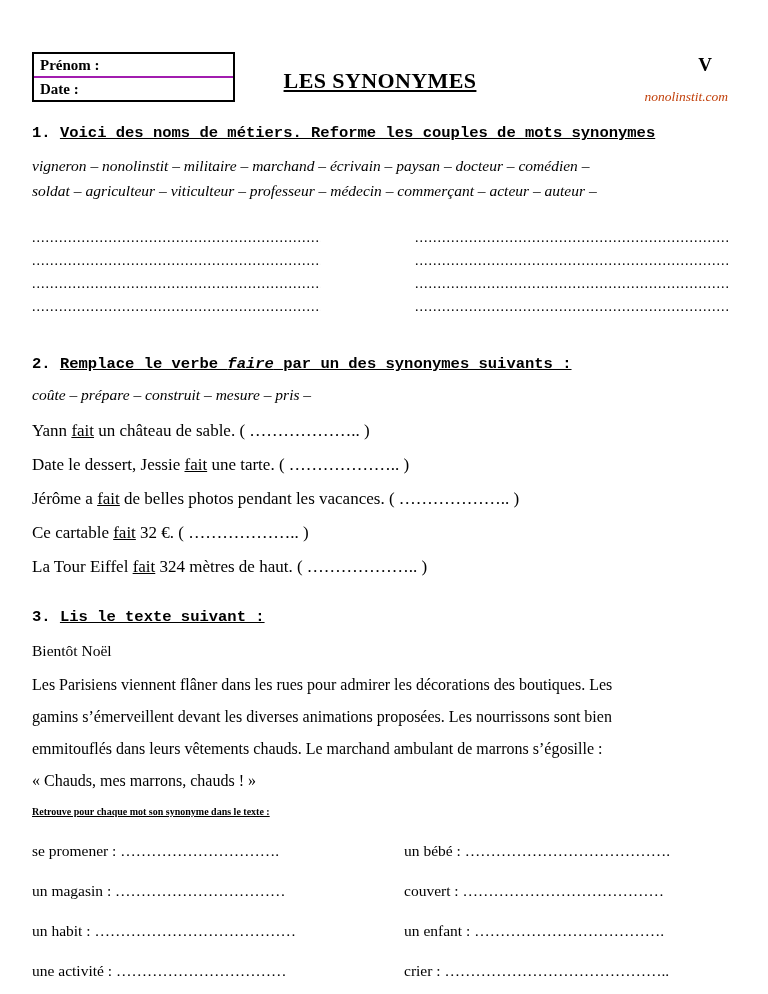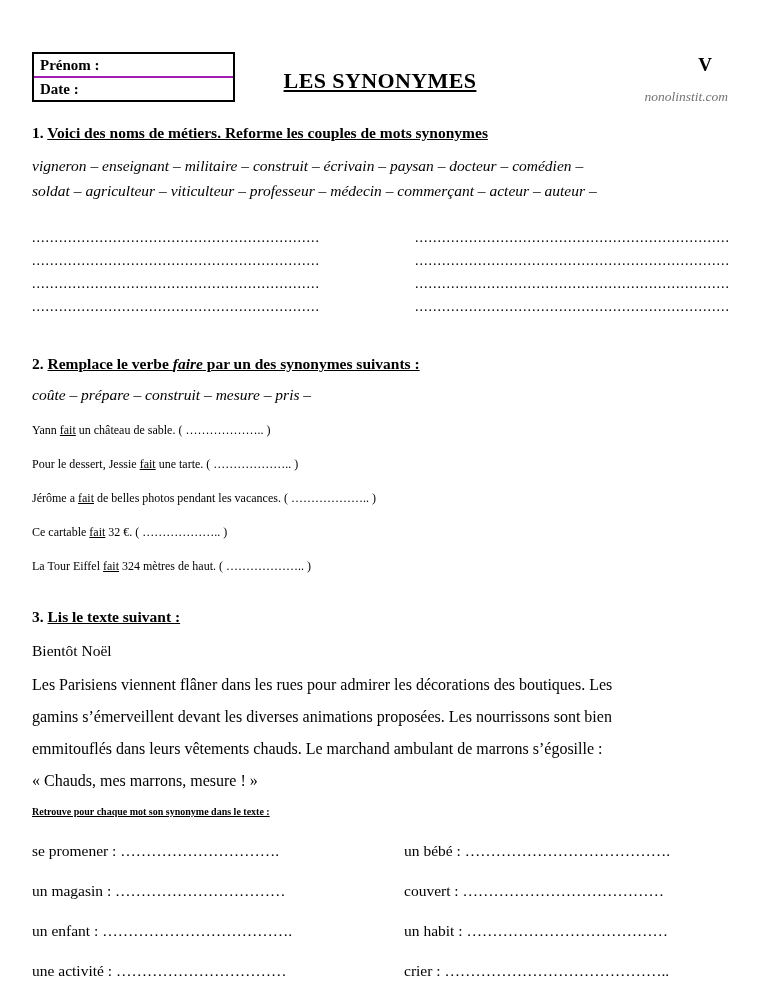--- a/index.html
+++ b/index.html
@@ -13,39 +13,39 @@
   .page { position:relative; width:768px; height:994px; padding:8px 40px 0 32px; background:#fff;margin-top:44px; }
 
   
   .hdr { position:relative; height:72px; }
   .idbox { position:absolute; left:0; top:0; width:203px; border:2px solid #000; background:#fff; }
   .idrow { font-weight:bold; font-size:15px; line-height:20px; padding:1px 6px; }
   .idrow + .idrow { border-top:2px solid #a21caf; }
   .title { position:absolute; left:0; right:0; top:16px; text-align:center;
            font-size:22px; font-weight:bold; text-decoration:underline; letter-spacing:.4px; }
   .vletter { position:absolute; right:16px; top:2px; font-size:19px; font-weight:bold; }
-  .site { position:absolute; right:0; top:37px; font-size:13.5px; font-style:italic; color:#737373; }
+  .site { position:absolute; right:0; top:37px; font-size:13.5px; font-style:italic; color:#c2410c; }
 
   
-  .exh { font-size:15.5px; font-weight:bold; }
+  .exh { font-size:15.5px; font-weight:bold;font-family:Liberation Mono, monospace; }
   .u { text-decoration:underline; }
   .it { font-style:italic; }
 
   
   .wordbank { margin-top:11px; font-style:italic; font-size:15.5px; line-height:25px; }
   .ansgrid { margin-top:27px; }
   .dotrow { display:flex; justify-content:space-between; height:23px; }
   .dots { display:block; font-size:14px; letter-spacing:1px; white-space:nowrap; overflow:hidden; }
   .dots-l { width:289px; }
   .dots-r { width:313px; }
 
   
   .ex2 { margin-top:33px; }
   .wordbank2 { margin-top:13px; margin-bottom:16px; font-style:italic; font-size:15.5px; }
-  .sent { font-size:12px; line-height:21px; margin-bottom:13px; }
+  .sent { font-size:17px; line-height:21px; margin-bottom:13px; }
 
   
   .ex3 { margin-top:31px; }
   .texttitle { margin-top:14px; font-size:15.5px; line-height:22px; }
   .para { margin-top:7px; font-size:16px; }
   .paraline { line-height:32px; white-space:nowrap; }
   .subh { margin-top:9px; font-size:10px; font-weight:bold; }
   .matchgrid { margin-top:14px; }
   .matchrow { display:grid; grid-template-columns:372px auto; height:40px; align-items:center;
               font-size:15.5px; white-space:nowrap; }
@@ -68,21 +68,21 @@
     <div class="vletter">V</div>
     <div class="site">nonolinstit.com</div>
   </div>
 
   <div class="ex1">
     <div class="exh">
       <span>1.</span>
       <span class="u">Voici des noms de métiers. Reforme les couples de mots synonymes</span>
     </div>
     <div class="wordbank">
-      <div>vigneron – enseignant – militaire – construit – écrivain – paysan – docteur – comédien –</div>
+      <div>vigneron – nonolinstit – militaire – marchand – écrivain – paysan – docteur – comédien –</div>
       <div>soldat – agriculteur – viticulteur – professeur – médecin – commerçant – acteur – auteur –</div>
     </div>
     <div class="ansgrid">
       <div class="dotrow">
         <span class="dots dots-l">...............................................................................................................</span>
         <span class="dots dots-r">...............................................................................................................</span>
       </div>
       <div class="dotrow">
         <span class="dots dots-l">...............................................................................................................</span>
         <span class="dots dots-r">...............................................................................................................</span>
@@ -99,51 +99,51 @@
   </div>
 
   <div class="ex2">
     <div class="exh">
       <span>2.</span>
       <span class="u"><span>Remplace le verbe </span><span class="it">faire</span><span> par un des synonymes suivants :</span></span>
     </div>
     <div class="wordbank2">coûte – prépare – construit – mesure – pris –</div>
 
     <div class="sent"><span>Yann </span><span class="u">fait</span><span> un château de sable.  ( ……………….. )</span></div>
-    <div class="sent"><span>Pour le dessert, Jessie </span><span class="u">fait</span><span> une tarte.  ( ……………….. )</span></div>
+    <div class="sent"><span>Date le dessert, Jessie </span><span class="u">fait</span><span> une tarte.  ( ……………….. )</span></div>
     <div class="sent"><span>Jérôme a </span><span class="u">fait</span><span> de belles photos pendant les vacances.  ( ……………….. )</span></div>
     <div class="sent"><span>Ce cartable </span><span class="u">fait</span><span> 32 €.  ( ……………….. )</span></div>
     <div class="sent"><span>La Tour Eiffel </span><span class="u">fait</span><span> 324 mètres de haut.  ( ……………….. )</span></div>
   </div>
 
   <div class="ex3">
     <div class="exh">
       <span>3.</span>
       <span class="u">Lis le texte suivant :</span>
     </div>
     <div class="texttitle">Bientôt Noël</div>
     <div class="para">
       <div class="paraline">Les Parisiens viennent flâner dans les rues pour admirer les décorations des boutiques. Les</div>
       <div class="paraline">gamins s’émerveillent devant les diverses animations proposées. Les nourrissons sont bien</div>
       <div class="paraline">emmitouflés dans leurs vêtements chauds. Le marchand ambulant de marrons s’égosille :</div>
-      <div class="paraline">« Chauds, mes marrons, mesure ! »</div>
+      <div class="paraline">« Chauds, mes marrons, chauds ! »</div>
     </div>
     <div class="subh u">Retrouve pour chaque mot son synonyme dans le texte :</div>
     <div class="matchgrid">
       <div class="matchrow">
         <span>se promener : ………………………….</span>
         <span>un bébé : ………………………………….</span>
       </div>
       <div class="matchrow">
         <span>un magasin : ……………………………</span>
         <span>couvert : …………………………………</span>
       </div>
       <div class="matchrow">
+        <span>un habit : …………………………………</span>
         <span>un enfant : ……………………………….</span>
-        <span>un habit : …………………………………</span>
       </div>
       <div class="matchrow">
         <span>une activité : ……………………………</span>
         <span>crier : ……………………………………..</span>
       </div>
     </div>
   </div>
 
 </div>
 

